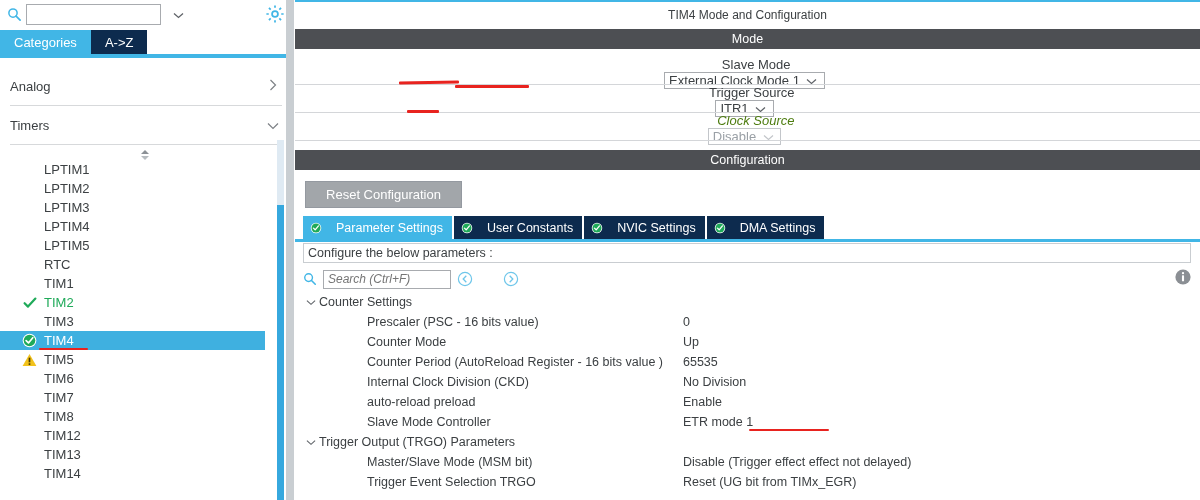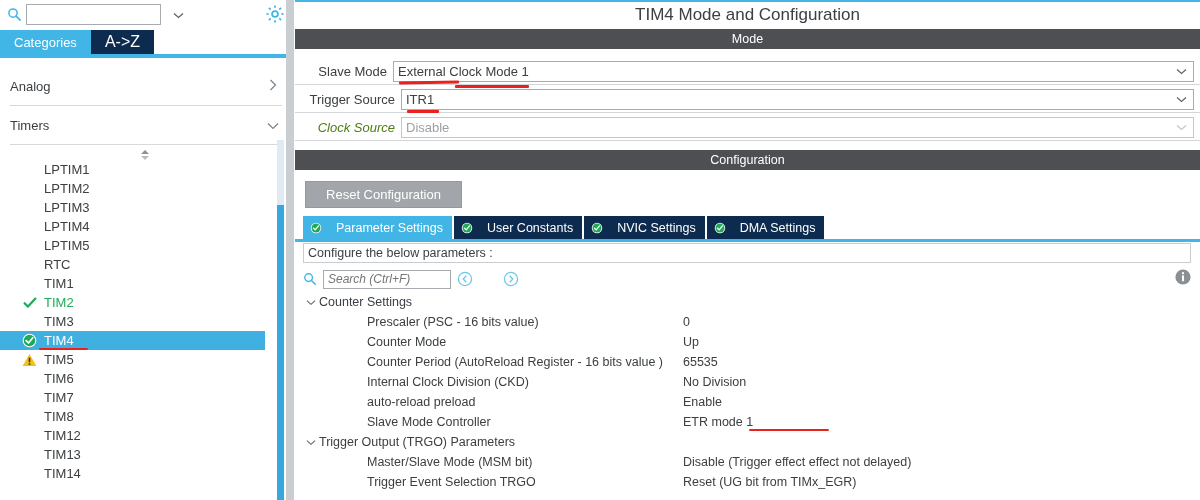--- a/index.html
+++ b/index.html
@@ -49,21 +49,21 @@
     width: 294px; height: 24px;
     display: flex; align-items: flex-end;
   }
   .cat-tab {
     height: 24px; padding: 0 14px;
     display: flex; align-items: center; justify-content: center;
     font-size: 13px; color: #ffffff; cursor: pointer;
     font-family: "Liberation Sans", sans-serif;
   }
   .cat-tab.active { background: #41b6e6; }
-  .cat-tab.inactive { background: #0d2b4e; font-size: 16px; }
+  .cat-tab.inactive { background: #0d2b4e; font-size: 13px; }
   .tabs-underline {
     position: absolute; left: 0; top: 54px;
     width: 294px; height: 4px; background: #41b6e6;
   }
 
   .acc-group {
     position: absolute; left: 10px; width: 272px;
     border-bottom: 1px solid #d7d9db;
     height: 38px; display: flex; align-items: center;
     cursor: pointer;
@@ -120,35 +120,35 @@
   
   #right {
     position: absolute; left: 295px; top: 0;
     width: 905px; height: 500px; background: #ffffff;
   }
   .topline { position:absolute; left:0; top:0; width:905px; height:2px; background:#41b6e6; }
   .panel-title {
     position: absolute; left: 0; top: 2px;
     width: 905px; height: 26px;
     display: flex; align-items: center; justify-content: center;
-    font-size: 17px; color: #3c4043; background: #ffffff;
+    font-size: 12px; color: #3c4043; background: #ffffff;
   }
   .section-bar {
     position: absolute; left: 0;
     width: 905px; height: 20px;
     background: #4d4f53;
     display: flex; align-items: center; justify-content: center;
     color: #ffffff; font-size: 12.5px;
   }
   #mode-bar { top: 29px; }
   #config-bar { top: 150px; }
 
   .mode-row {
     position: absolute; left: 0; width: 905px; height: 28px;
-    display: flex; align-items: center;
+    display: flex; align-items: center; flex-direction: column;
   }
   .mode-label {
     font-size: 13px; color: #3c4043;
     text-align: right; padding-right: 6px;
   }
   .mode-label.disabled { color: #4d7c0f; font-style: italic; }
   .mode-combo {
     height: 21px; border: 1px solid #a8abaf; background: #fff;
     display: flex; align-items: center; flex: 1; margin-right: 6px;
   }

